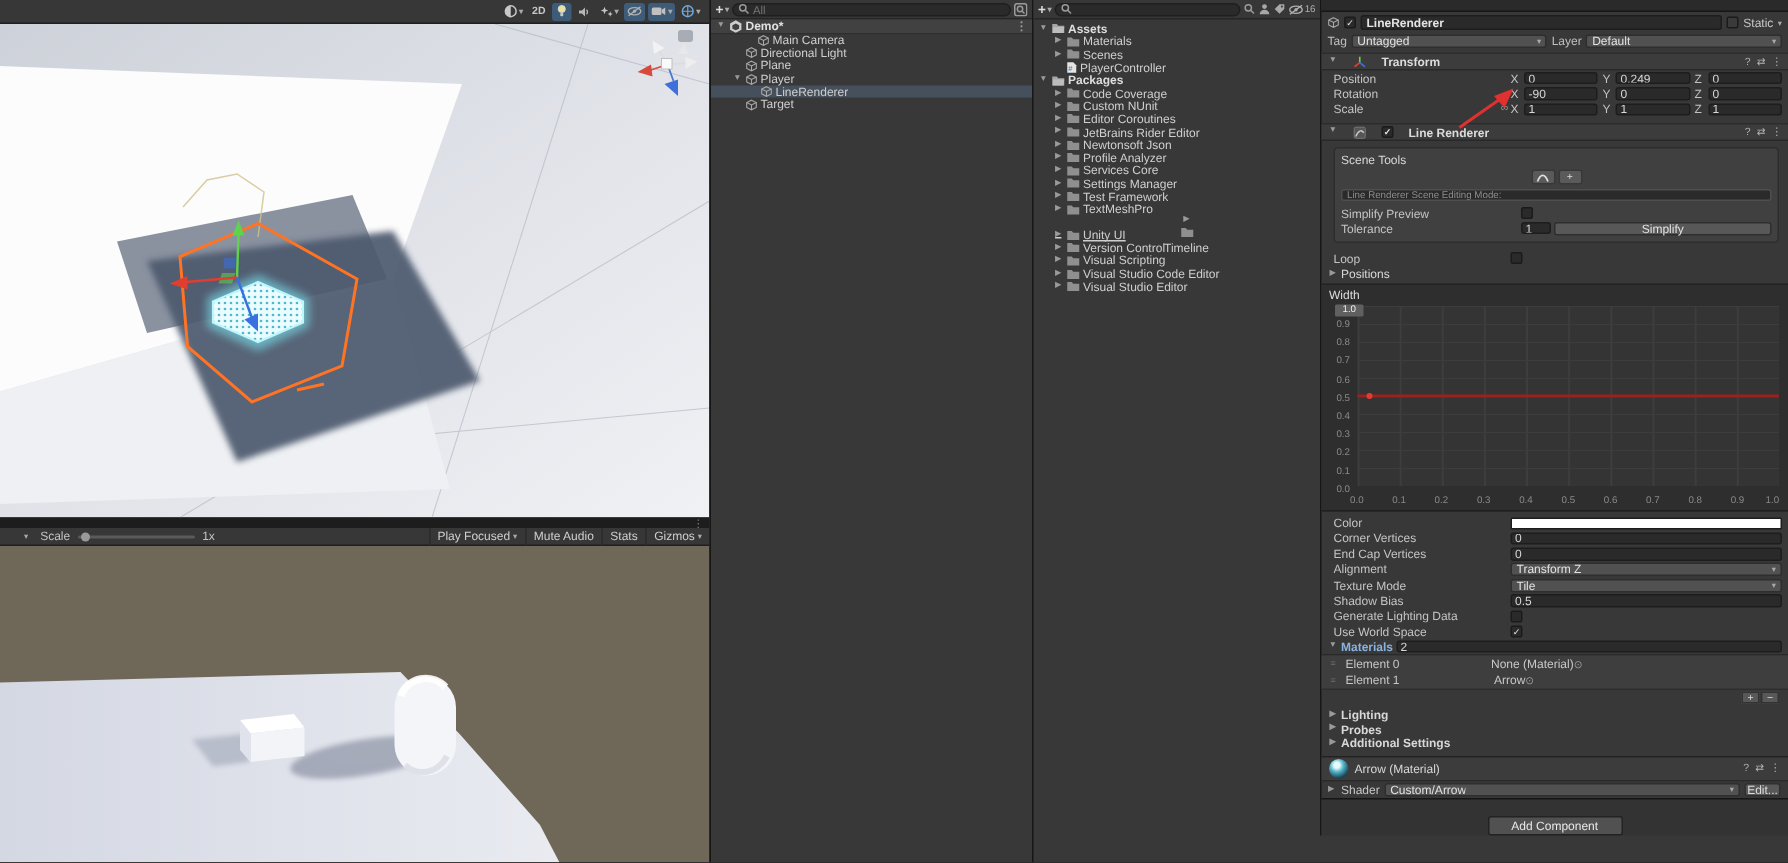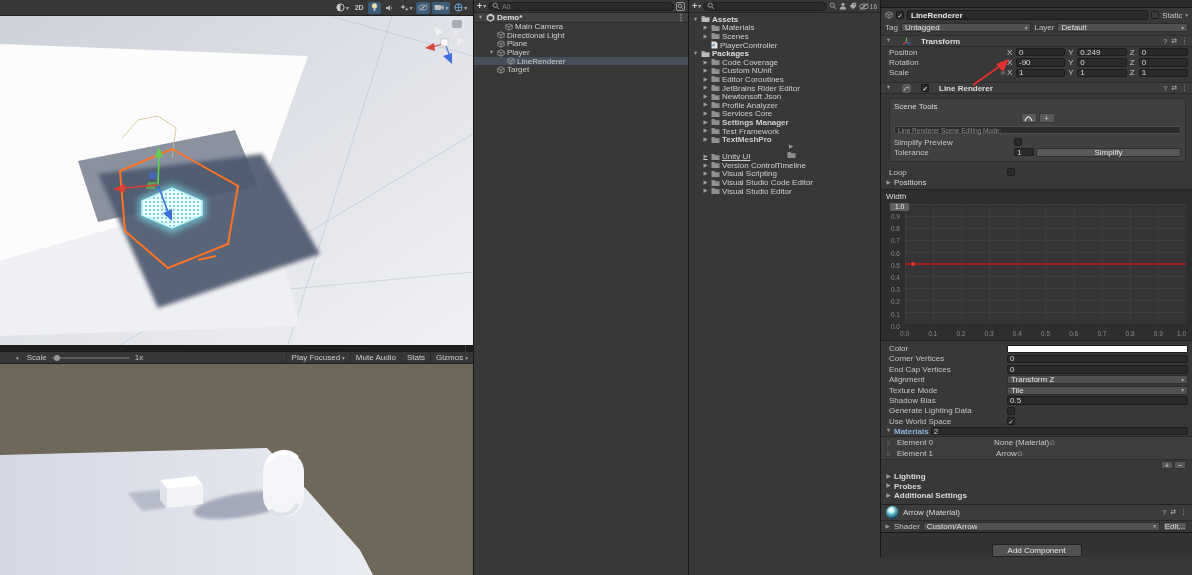--- a/index.html
+++ b/index.html
@@ -527,39 +527,39 @@
         </div>
         <div class="prow" style="padding-left: 13px;">
           <span class="fold">▶</span>
           <span class="hico">
             <svg width="9" height="8" viewBox="0 0 9 8">
               <path d="M0.5 1h3l1 1.2h4V7h-8z" fill="#8f8f8f"></path>
             </svg>
           </span>
           <span>Services Core</span>
         </div>
-        <div class="prow" style="padding-left: 13px; font-weight: bold;">
+        <div class="prow" style="padding-left: 13px;">
           <span class="fold">▶</span>
           <span class="hico">
             <svg width="9" height="8" viewBox="0 0 9 8">
               <path d="M0.5 1h3l1 1.2h4V7h-8z" fill="#8f8f8f"></path>
             </svg>
           </span>
           <span>Settings Manager</span>
         </div>
         <div class="prow" style="padding-left: 13px;">
           <span class="fold">▶</span>
           <span class="hico">
             <svg width="9" height="8" viewBox="0 0 9 8">
               <path d="M0.5 1h3l1 1.2h4V7h-8z" fill="#8f8f8f"></path>
             </svg>
           </span>
           <span>Test Framework</span>
         </div>
-        <div class="prow" style="padding-left: 13px; font-weight: bold;">
+        <div class="prow" style="padding-left: 13px;">
           <span class="fold">▶</span>
           <span class="hico">
             <svg width="9" height="8" viewBox="0 0 9 8">
               <path d="M0.5 1h3l1 1.2h4V7h-8z" fill="#8f8f8f"></path>
             </svg>
           </span>
           <span>TextMeshPro</span>
         </div>
         <div class="prow" style="padding-left: 13px; flex-direction: column;">
           <span class="fold">▶</span>

